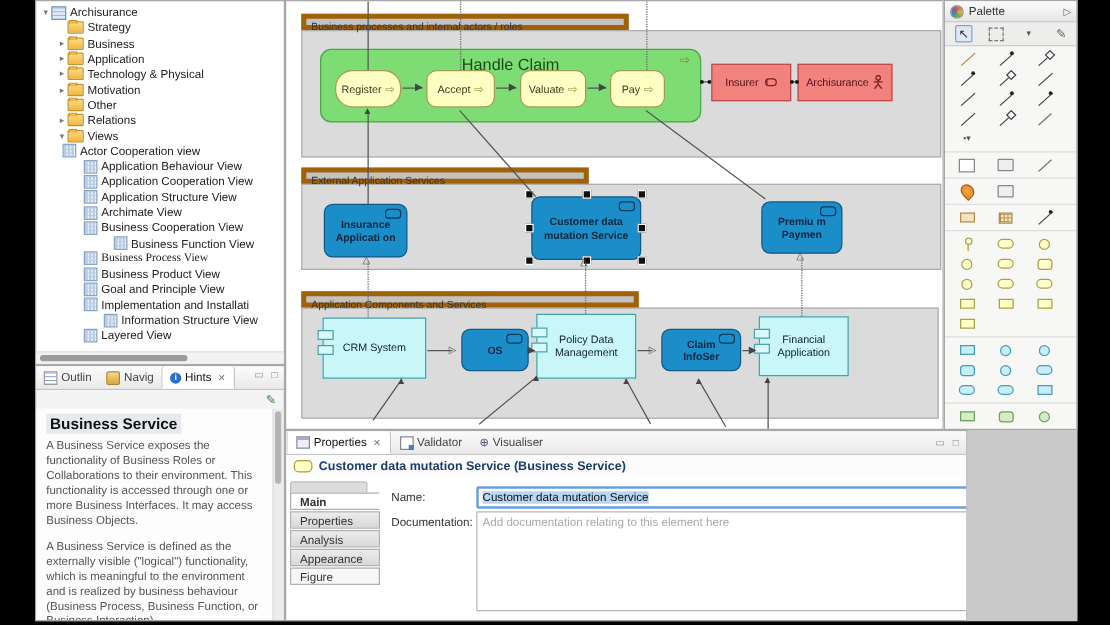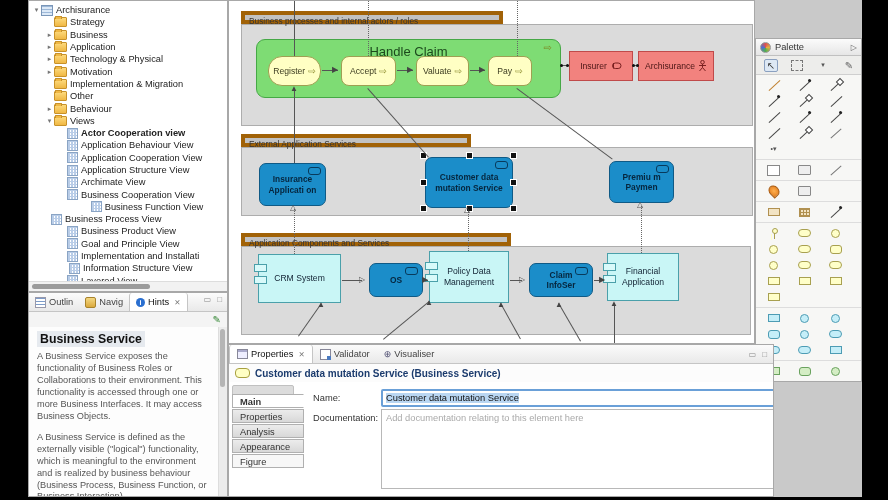--- a/index.html
+++ b/index.html
@@ -57,21 +57,21 @@
   .conn{position:absolute;background:#555;}
   .connv{position:absolute;border-left:1px solid #555;width:0;}
   .connvd{position:absolute;border-left:1px dotted #666;width:0;}
   .dg{position:absolute;height:1px;background:#555;transform-origin:0 0;}
   .tri{position:absolute;font-size:8px;color:#444;line-height:8px;}
   .trih{position:absolute;font-size:8px;color:#555;line-height:8px;}
   .dot{position:absolute;width:3px;height:3px;border-radius:50%;background:#111;}
   .hsel{position:absolute;width:5px;height:5px;background:#111;border:1px solid #fff;}
 
   
-  #palette{left:727px;top:0;width:107px;height:344px;background:#f7f7f5;border:1px solid #a8a8a8;margin-top:38px;}
+  #palette{left:727px;top:0;width:107px;height:344px;background:#f7f7f5;border:1px solid #a8a8a8;}
   #pal-head{position:absolute;left:0;top:0;width:100%;height:17px;background:linear-gradient(#fbfbfb,#e6e6e6);border-bottom:1px solid #c0c0c0;display:flex;align-items:center;font-size:9.3px;color:#333;padding:0 4px;box-sizing:border-box;}
   #pal-pin{margin-left:auto;color:#666;font-size:8px;}
   .pal-dot{width:9px;height:9px;border-radius:50%;background:conic-gradient(#e05050,#e0b040,#50b050,#5070d0,#e05050);margin-right:4px;border:1px solid #999;}
   #pal-tools{position:absolute;left:0;top:17px;width:100%;height:19px;background:#ededeb;border-bottom:1px solid #cfcfcf;display:flex;align-items:center;padding-left:3px;gap:2px;box-sizing:border-box;}
   #pal-body{position:absolute;left:0;top:36px;width:100%;bottom:0;overflow:hidden;}
   .psec{display:flex;flex-wrap:wrap;padding:2px 2px;border-bottom:1px solid #ddd;}
   .pic{width:31px;height:16px;display:flex;align-items:center;justify-content:center;}
   .ic-cursor{font-size:10px;color:#333;}
   .tool-sel{border:1px solid #8aa0c0;background:#dde8f4;border-radius:2px;padding:0 2px;}
   .ic-marq{width:10px;height:9px;border:1px dashed #777;}
@@ -157,38 +157,33 @@
             <span class="tlabel">Technology &amp; Physical</span>
           </div>
           <div class="trow" style="padding-left: 16px;">
             <span class="tarrow">▸</span>
             <span class="ticon t-folder"></span>
             <span class="tlabel">Motivation</span>
           </div>
           <div class="trow" style="padding-left: 16px;">
             <span class="tarrow"></span>
             <span class="ticon t-folder"></span>
-            <span class="tlabel">Implementation &amp; Migration</span>
-          </div>
-          <div class="trow" style="padding-left: 16px;">
-            <span class="tarrow"></span>
-            <span class="ticon t-folder"></span>
             <span class="tlabel">Other</span>
           </div>
           <div class="trow" style="padding-left: 16px;">
             <span class="tarrow">▸</span>
             <span class="ticon t-folder"></span>
-            <span class="tlabel">Behaviour</span>
+            <span class="tlabel">Relations</span>
           </div>
           <div class="trow" style="padding-left: 16px;">
             <span class="tarrow">▾</span>
             <span class="ticon t-folder"></span>
             <span class="tlabel">Views</span>
           </div>
-          <div class="trow" style="padding-left: 29px; font-weight: bold;">
+          <div class="trow" style="padding-left: 12px;">
             <span class="tarrow"></span>
             <span class="ticon t-diagram"></span>
             <span class="tlabel">Actor Cooperation view</span>
           </div>
           <div class="trow" style="padding-left: 29px;">
             <span class="tarrow"></span>
             <span class="ticon t-diagram"></span>
             <span class="tlabel">Application Behaviour View</span>
           </div>
           <div class="trow" style="padding-left: 29px;">
@@ -209,41 +204,41 @@
           <div class="trow" style="padding-left: 29px;">
             <span class="tarrow"></span>
             <span class="ticon t-diagram"></span>
             <span class="tlabel">Business Cooperation View</span>
           </div>
           <div class="trow" style="padding-left: 29px; justify-content: center;">
             <span class="tarrow"></span>
             <span class="ticon t-diagram"></span>
             <span class="tlabel">Business Function View</span>
           </div>
-          <div class="trow" style="padding-left: 13px;">
+          <div class="trow" style="padding-left: 29px; font-family: Liberation Serif, serif;">
             <span class="tarrow"></span>
             <span class="ticon t-diagram"></span>
             <span class="tlabel">Business Process View</span>
           </div>
           <div class="trow" style="padding-left: 29px;">
             <span class="tarrow"></span>
             <span class="ticon t-diagram"></span>
             <span class="tlabel">Business Product View</span>
           </div>
           <div class="trow" style="padding-left: 29px;">
             <span class="tarrow"></span>
             <span class="ticon t-diagram"></span>
             <span class="tlabel">Goal and Principle View</span>
           </div>
           <div class="trow" style="padding-left: 29px;">
             <span class="tarrow"></span>
             <span class="ticon t-diagram"></span>
             <span class="tlabel">Implementation and Installati</span>
           </div>
-          <div class="trow" style="padding-left: 31px;">
+          <div class="trow" style="padding-left: 45px;">
             <span class="tarrow"></span>
             <span class="ticon t-diagram"></span>
             <span class="tlabel">Information Structure View</span>
           </div>
           <div class="trow" style="padding-left: 29px;">
             <span class="tarrow"></span>
             <span class="ticon t-diagram"></span>
             <span class="tlabel">Layered View</span>
           </div>
         </div>

